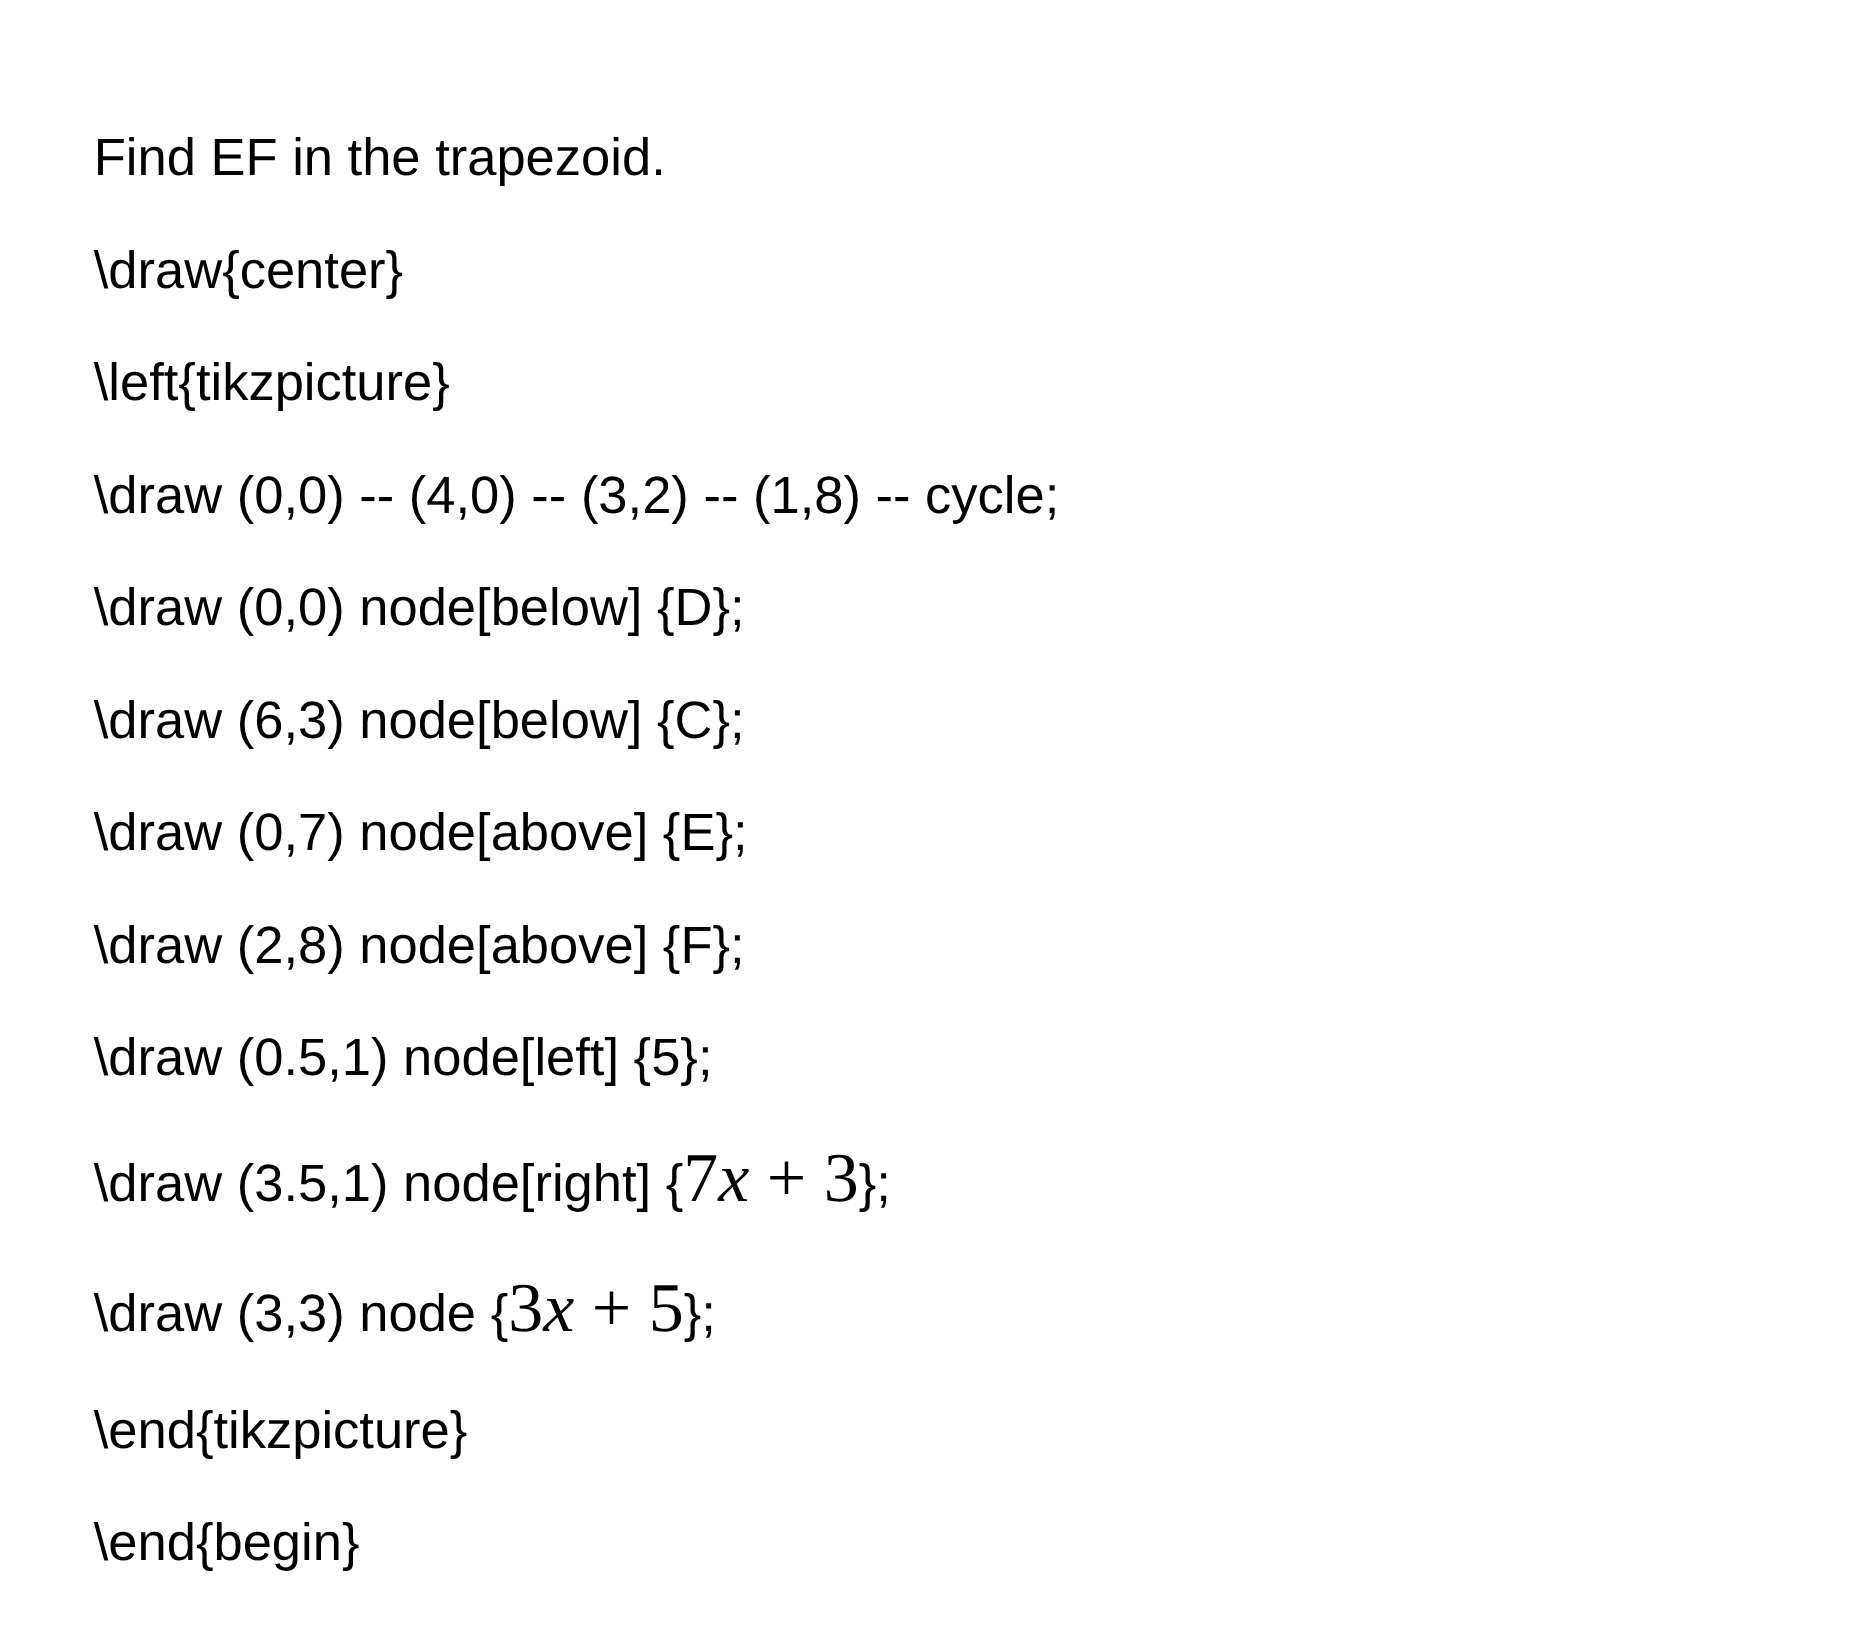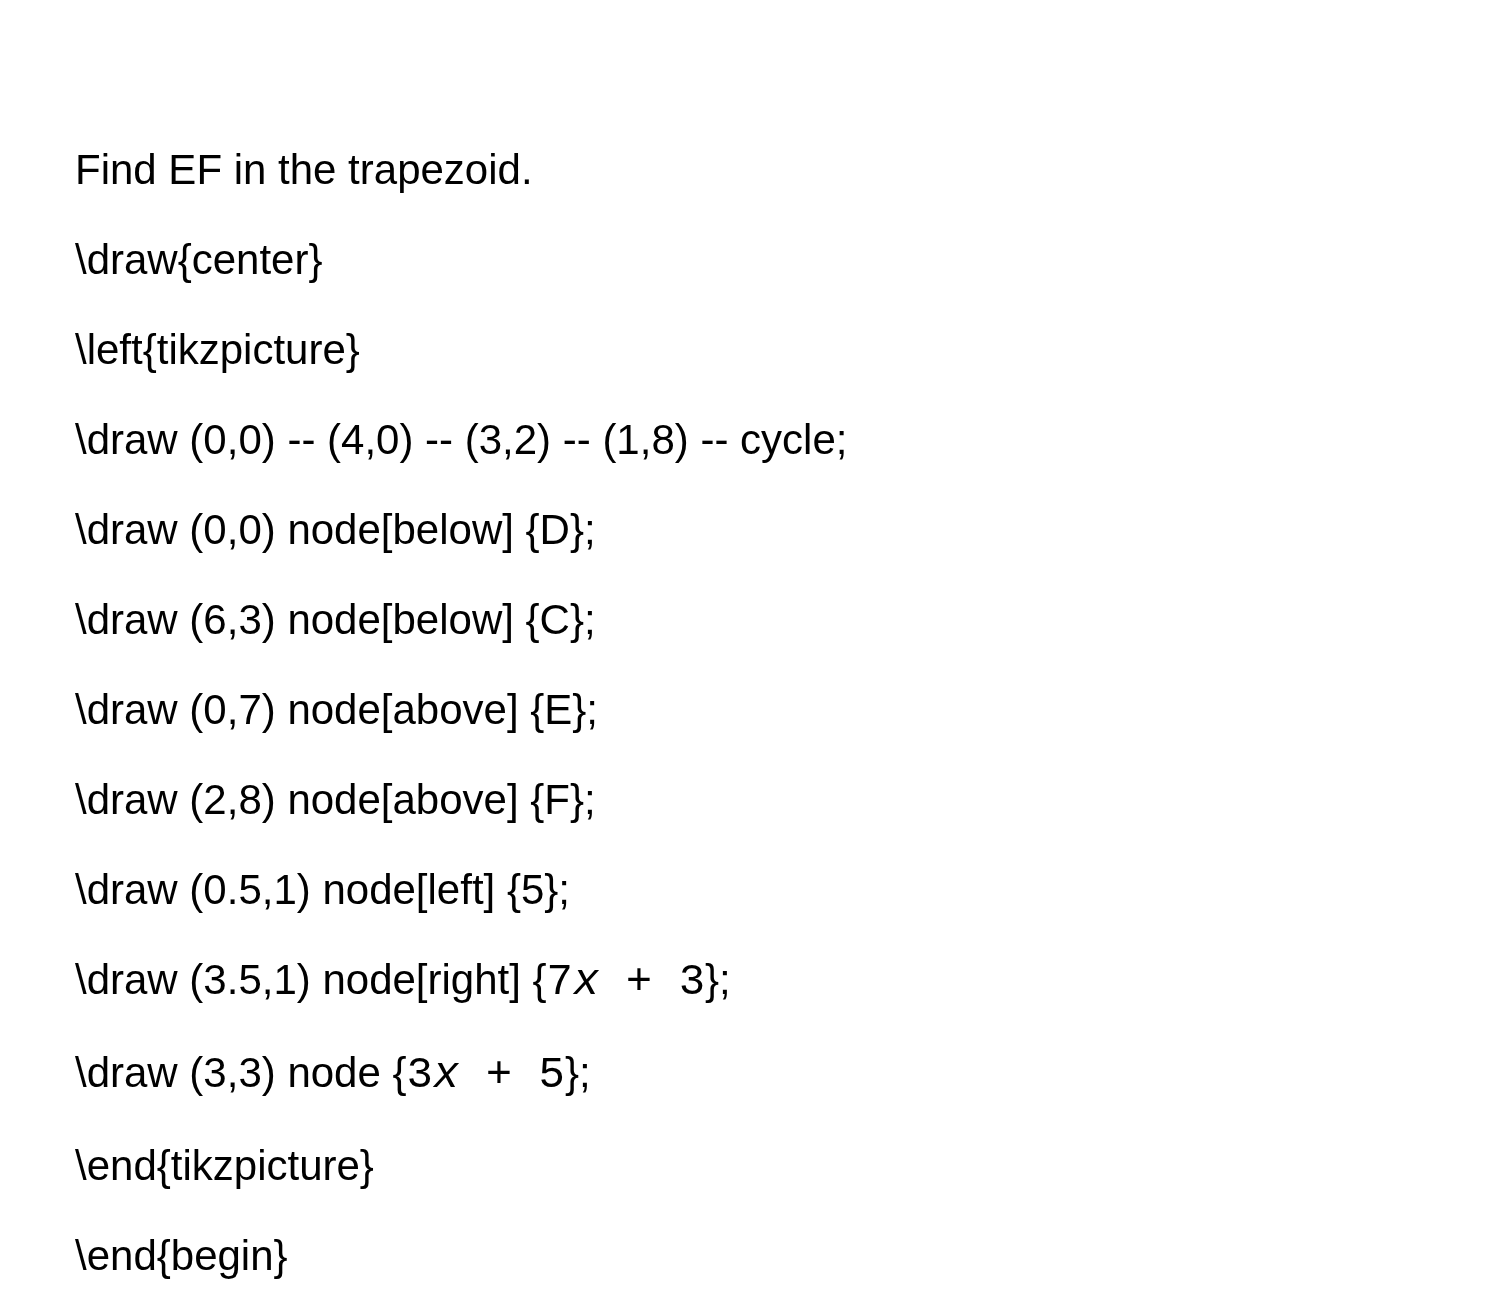--- a/index.html
+++ b/index.html
@@ -13,28 +13,27 @@
       background: #ffffff;
       font-family: -apple-system, BlinkMacSystemFont, "Segoe UI", Helvetica, Arial, sans-serif;
       font-size: 42px;
       color: #000000;
       padding: 105px 75px;
       line-height: 1.0;
     }
     .line {
       margin-bottom: 48px;
       white-space: nowrap;
-      margin-top: 44px;
     }
     .line:last-child {
       margin-bottom: 0;
     }
     .math {
-      font-family: Liberation Mono, monospace;
-      font-size: 44px;
+      font-family: Liberation Serif, serif;
+      font-size: 56px;
     }
     .math-var {
       font-style: italic;
     }
   </style>
 </head>
 <body>
 
 <div class="line">Find EF in the trapezoid.</div>
 <div class="line">\draw{center}</div>

